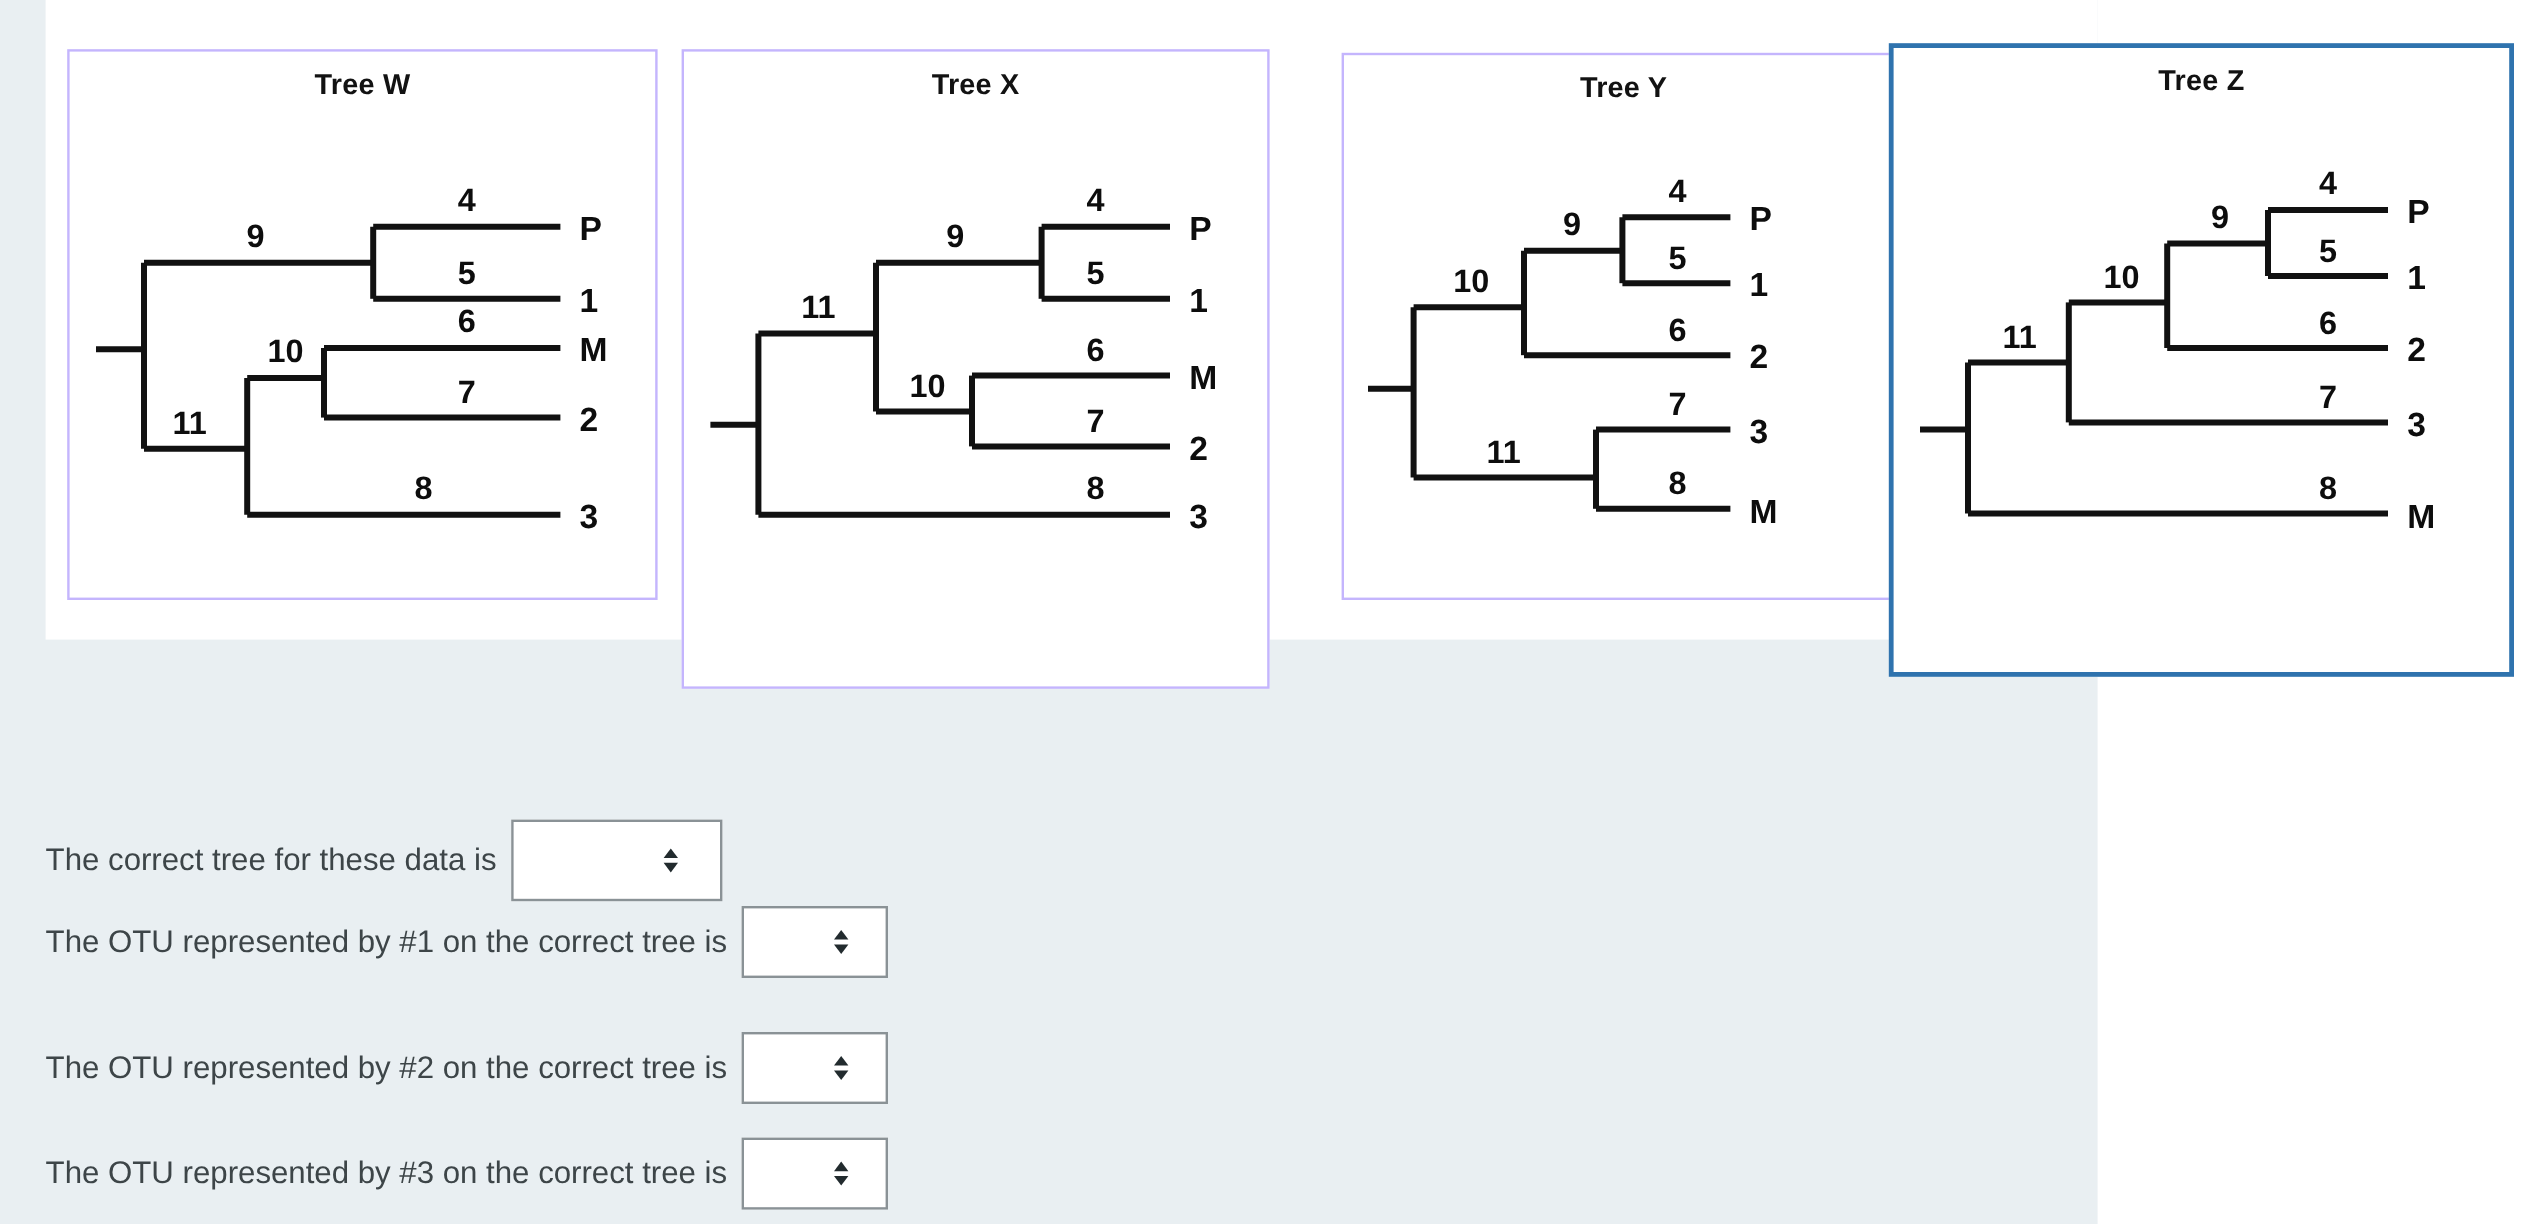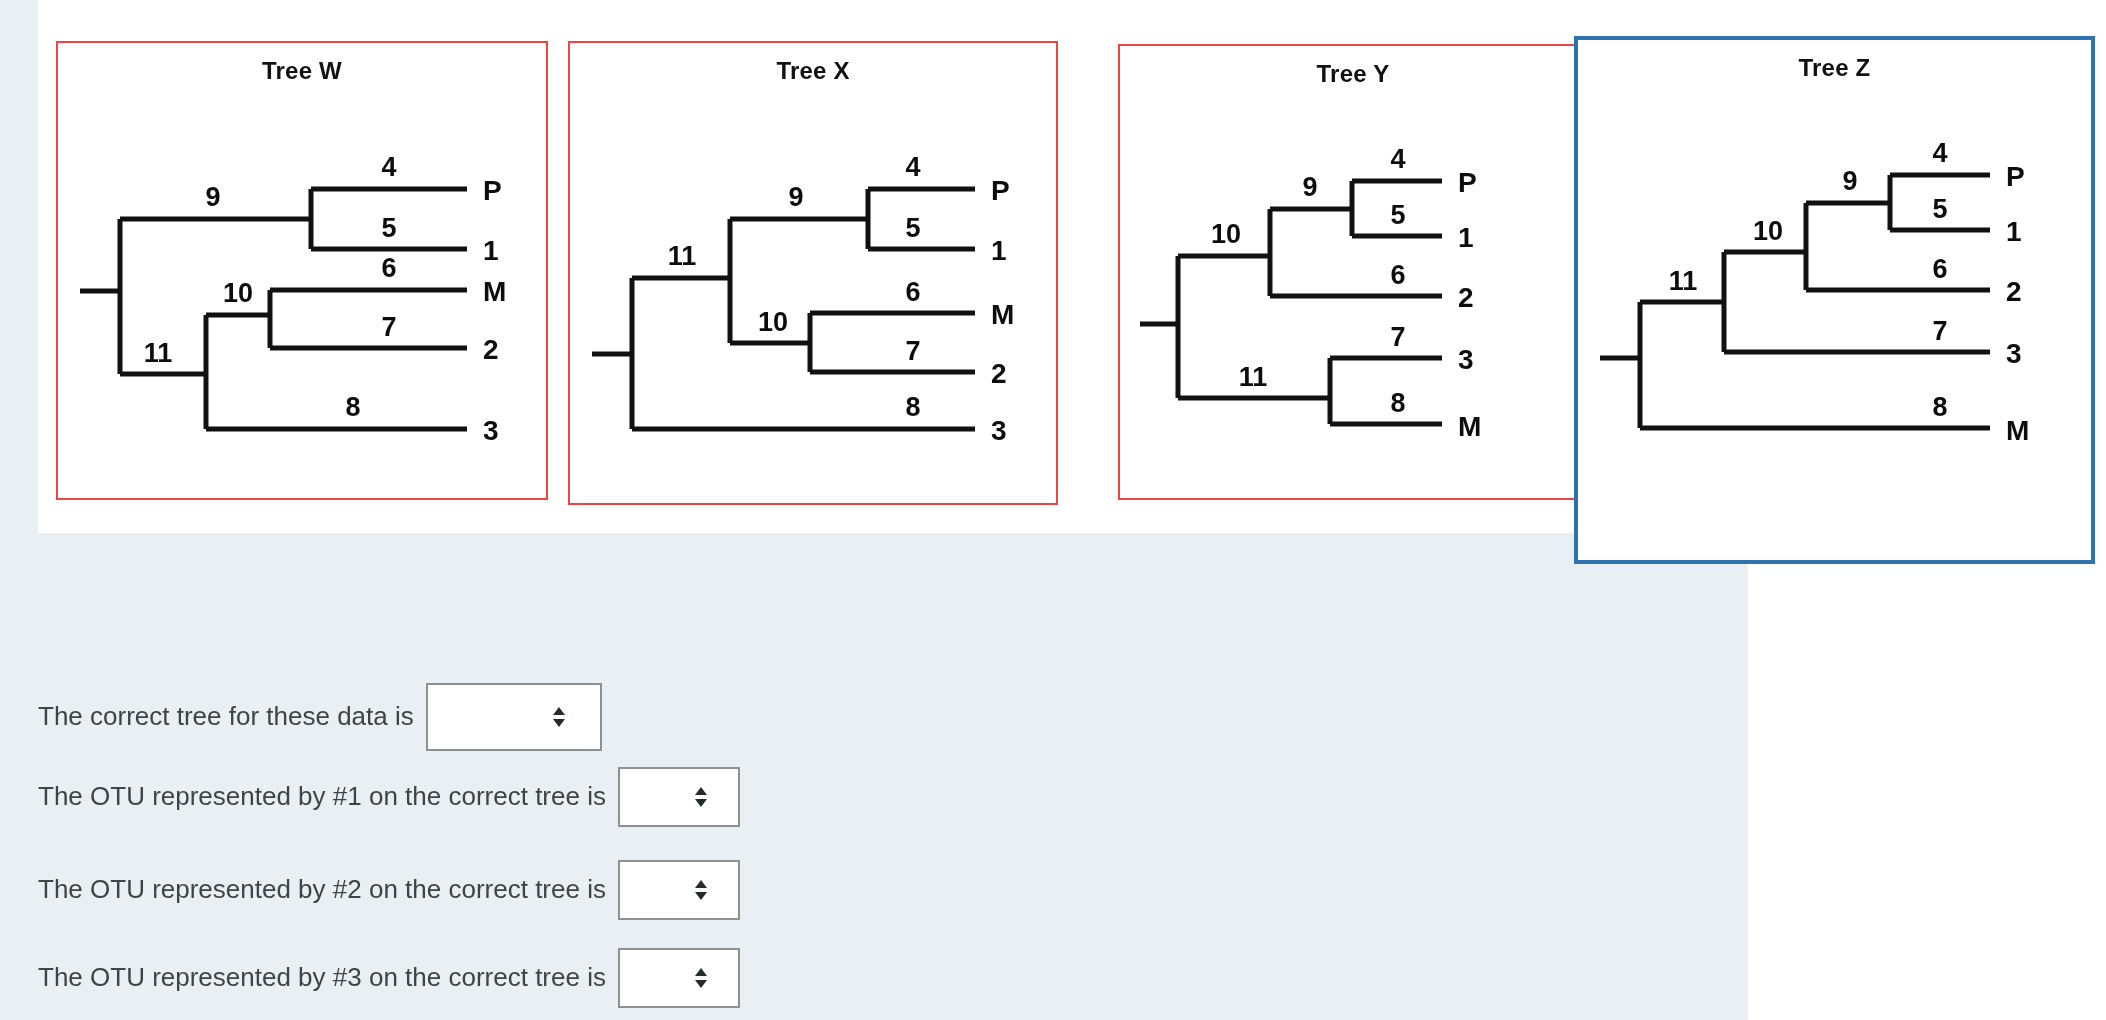--- a/index.html
+++ b/index.html
@@ -16,21 +16,21 @@
     background:#e9eff2;
   }
   
   #trees-card{
     position:absolute;left:38px;top:0px;width:1710px;height:533px;
     background:#ffffff;
   }
   .tree-panel{
     position:absolute;
     background:#ffffff;
-    border:2px solid #ef4444;
+    border:2px solid #c4b5fd;
     box-sizing:border-box;
   }
   .tree-panel.emphasis{ border-width:4px; border-color:#2f73ae; }
   .tree-title{
     position:absolute;left:0;right:0;top:14px;
     text-align:center;
     font-size:24px;font-weight:bold;color:#121212;
     font-family:"Liberation Sans", sans-serif;
     letter-spacing:.2px;
   }
@@ -122,21 +122,21 @@
       <text class="brlab" x="100" y="319">11</text>
 
       <text class="otu" x="425" y="157">P</text>
       <text class="otu" x="425" y="217">1</text>
       <text class="otu" x="425" y="258">M</text>
       <text class="otu" x="425" y="316">2</text>
       <text class="otu" x="425" y="397">3</text>
     </svg>
   </div>
 
-  <div class="tree-panel" style="left:530px;top:41px;width:490px;height:464px;">
+  <div class="tree-panel" style="left:530px;top:41px;width:490px;height:533px;">
     <div class="tree-title">Tree X</div>
     <svg class="tree-svg" width="490" height="459" viewBox="0 0 490 459">
       <line x1="22" y1="311" x2="62" y2="311"></line>
       <line x1="62" y1="235" x2="62" y2="386"></line>
 
       <line x1="62" y1="235" x2="160" y2="235"></line>
       <line x1="160" y1="176" x2="160" y2="300"></line>
 
       <line x1="160" y1="176" x2="298" y2="176"></line>
       <line x1="298" y1="146" x2="298" y2="206"></line>
@@ -254,21 +254,21 @@
     <span class="q-select" style="width:176px;height:68px;">
       <span class="chev" style="right:34px;">
         <svg width="14" height="22" viewBox="0 0 14 22">
           <polygon points="7,1 13,9 1,9" fill="#222b2e"></polygon>
           <polygon points="7,21 13,13 1,13" fill="#222b2e"></polygon>
         </svg>
       </span>
     </span>
   </div>
 
-  <div class="q-row" style="left:38px;top:147px;justify-content:center;">
+  <div class="q-row" style="left:38px;top:135px;justify-content:center;">
     <span class="q-label">The OTU represented by #1 on the correct tree is</span>
     <span class="q-select" style="width:122px;height:60px;">
       <span class="chev" style="right:30px;">
         <svg width="14" height="22" viewBox="0 0 14 22">
           <polygon points="7,1 13,9 1,9" fill="#222b2e"></polygon>
           <polygon points="7,21 13,13 1,13" fill="#222b2e"></polygon>
         </svg>
       </span>
     </span>
   </div>

